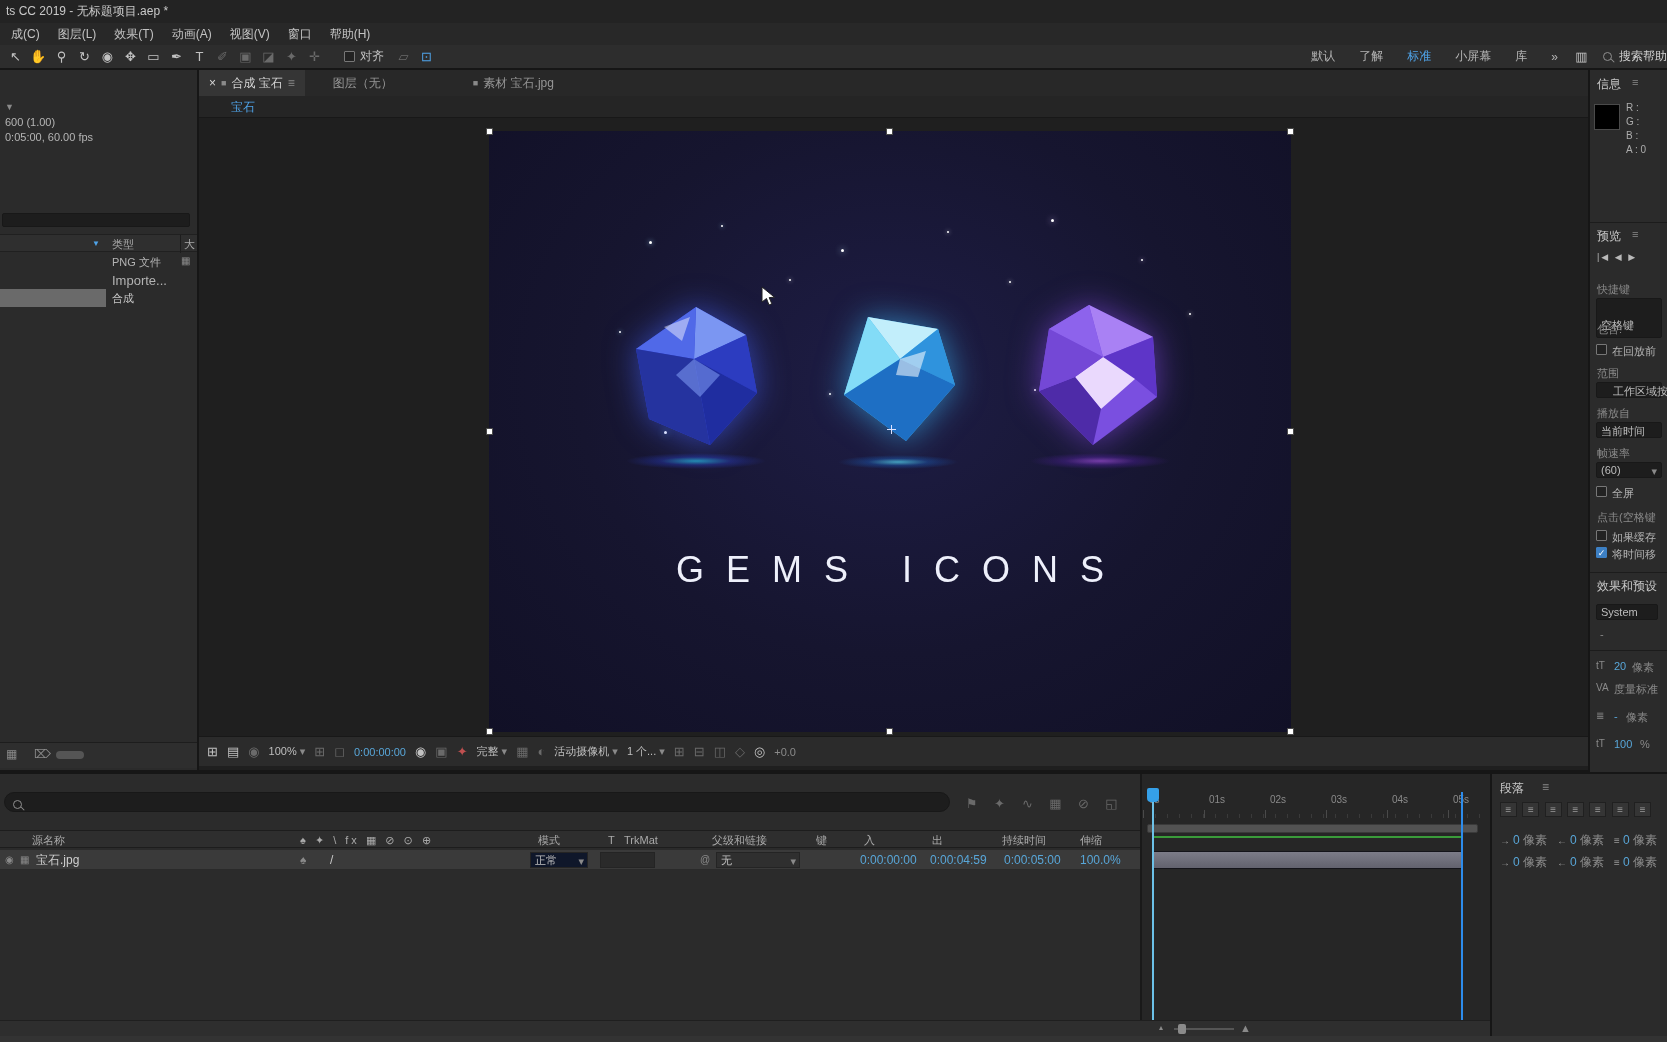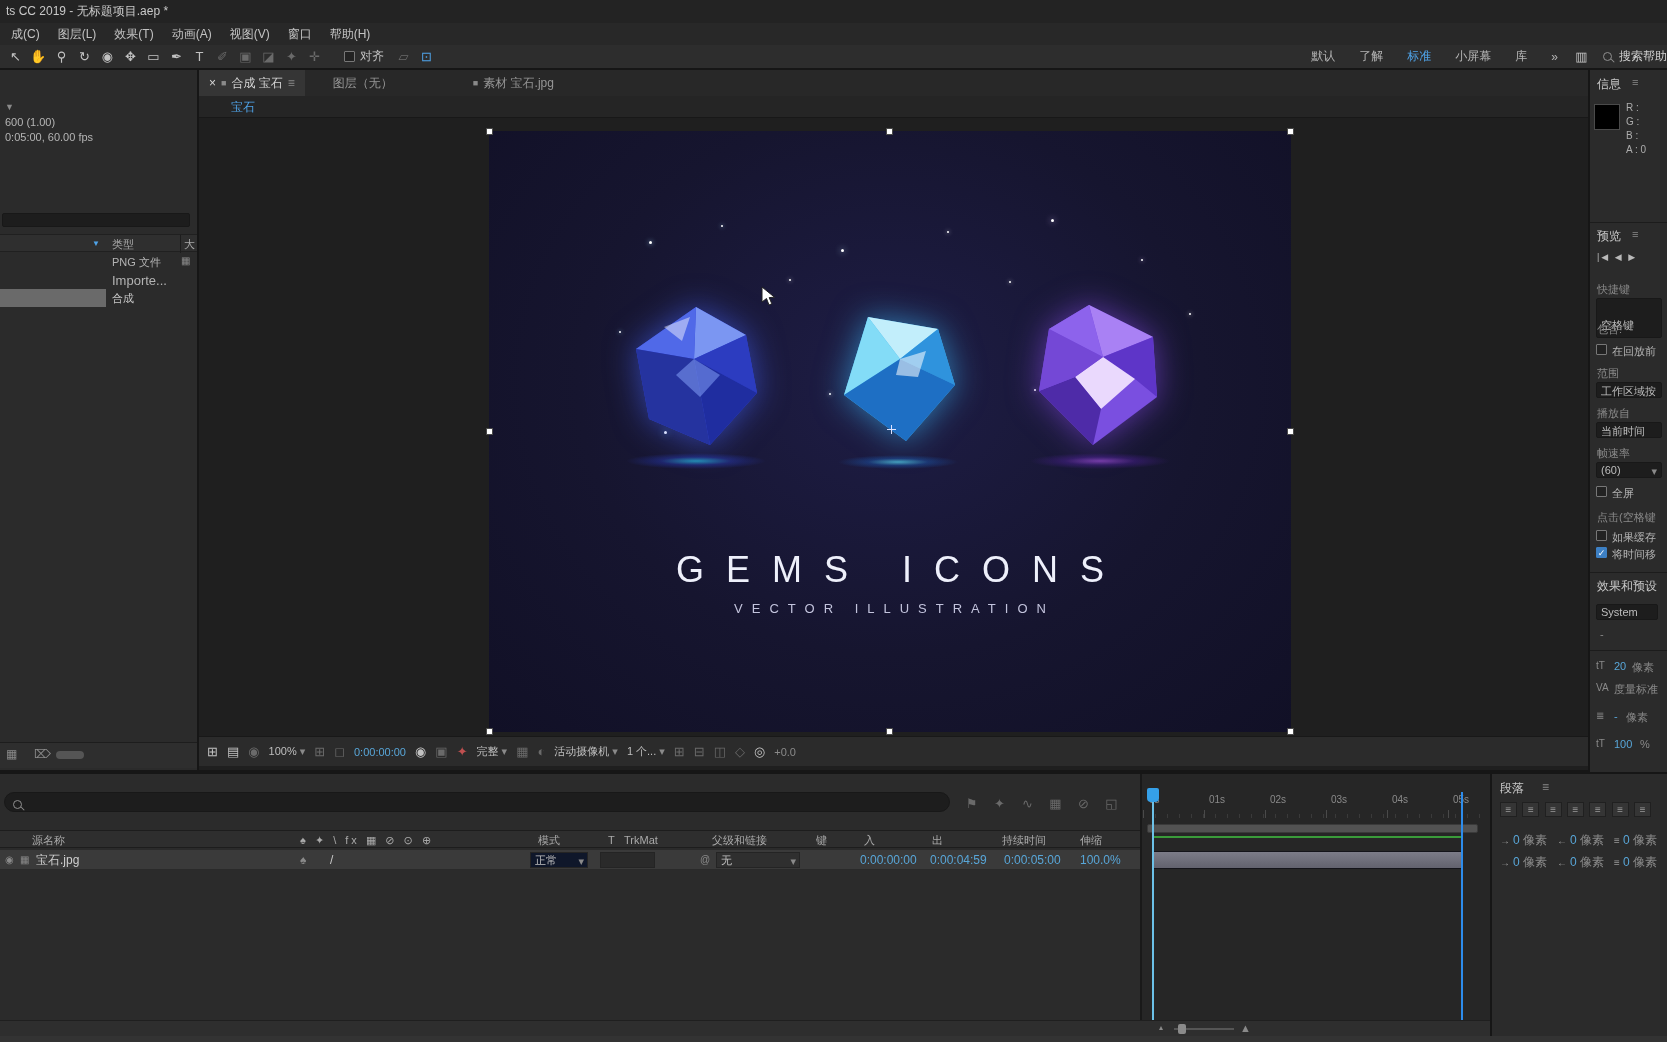--- a/index.html
+++ b/index.html
@@ -189,21 +189,20 @@
           <polygon points="124,38 128,98 106,80 74,58" fill="#5e35c8"></polygon>
           <polygon points="74,58 106,80 72,110 46,78" fill="#ead9fd"></polygon>
           <polygon points="46,78 72,110 64,146 10,92" fill="#4e2ba8"></polygon>
           <polygon points="20,30 74,58 46,78 10,92" fill="#7448d6"></polygon>
         </svg>
 
         <div class="abs" style="left:398px;top:298px;width:9px;height:1px;background:#dfe3ff"></div>
         <div class="abs" style="left:402px;top:294px;width:1px;height:9px;background:#dfe3ff"></div>
 
         <div class="abs" style="left:0;top:418px;width:802px;text-align:center;color:#eef0fb;font-size:36px;font-weight:300;letter-spacing:22px;padding-left:22px">GEMS ICONS</div>
-        <div class="abs" style="left:0;top:470px;width:802px;text-align:center;color:#c3c4dd;font-size:13px;letter-spacing:9px;padding-left:9px">VECTOR ILLUSTRATION</div>
       </div>
 
       <span class="handle" style="left:287px;top:10px"></span>
       <span class="handle" style="left:687px;top:10px"></span>
       <span class="handle" style="left:1088px;top:10px"></span>
       <span class="handle" style="left:287px;top:310px"></span>
       <span class="handle" style="left:1088px;top:310px"></span>
       <span class="handle" style="left:287px;top:610px"></span>
       <span class="handle" style="left:687px;top:610px"></span>
       <span class="handle" style="left:1088px;top:610px"></span>
@@ -251,21 +250,21 @@
     <div class="abs" style="left:0;top:152px;width:77px;height:1px;background:#1c1c1c"></div>
     <span class="abs ptitle" style="left:7px;top:158px">预览</span>
     <span class="abs dim" style="left:42px;top:158px">≡</span>
     <span class="abs" style="left:7px;top:182px;color:#b9b9b9;font-size:9px;letter-spacing:2px">|◀  ◀  ▶</span>
     <span class="abs dim" style="left:7px;top:212px">快捷键</span>
     <div class="inset abs" style="left:6px;top:228px;width:66px;height:16px;padding:19px 4px"><span>空格键</span></div>
     <span class="abs dim" style="left:7px;top:252px">包含:</span>
     <span class="cb abs" style="left:6px;top:274px"></span>
     <span class="abs" style="left:22px;top:274px;color:#b3b3b3">在回放前</span>
     <span class="abs dim" style="left:7px;top:296px">范围</span>
-    <div class="inset abs" style="left:6px;top:312px;width:66px;height:16px;padding:1px 4px;white-space:nowrap"><span>工作区域按</span></div>
+    <div class="inset abs" style="left:6px;top:312px;width:66px;height:16px;padding:1px 16px;white-space:nowrap"><span>工作区域按</span></div>
     <span class="abs dim" style="left:7px;top:336px">播放自</span>
     <div class="inset abs" style="left:6px;top:352px;width:66px;height:16px;padding:1px 4px"><span>当前时间</span></div>
     <span class="abs dim" style="left:7px;top:376px">帧速率</span>
     <div class="inset abs" style="left:6px;top:392px;width:66px;height:16px;padding:1px 4px"><span>(60)</span><span class="dim abs" style="right:4px;top:2px">▾</span></div>
     <span class="cb abs" style="left:6px;top:416px"></span>
     <span class="abs" style="left:22px;top:416px;color:#b3b3b3">全屏</span>
     <span class="abs dim" style="left:7px;top:440px;white-space:nowrap">点击(空格键</span>
     <span class="cb abs" style="left:6px;top:460px"></span>
     <span class="abs" style="left:22px;top:460px;color:#b3b3b3">如果缓存</span>
     <span class="cb on abs" style="left:6px;top:477px">✓</span>

